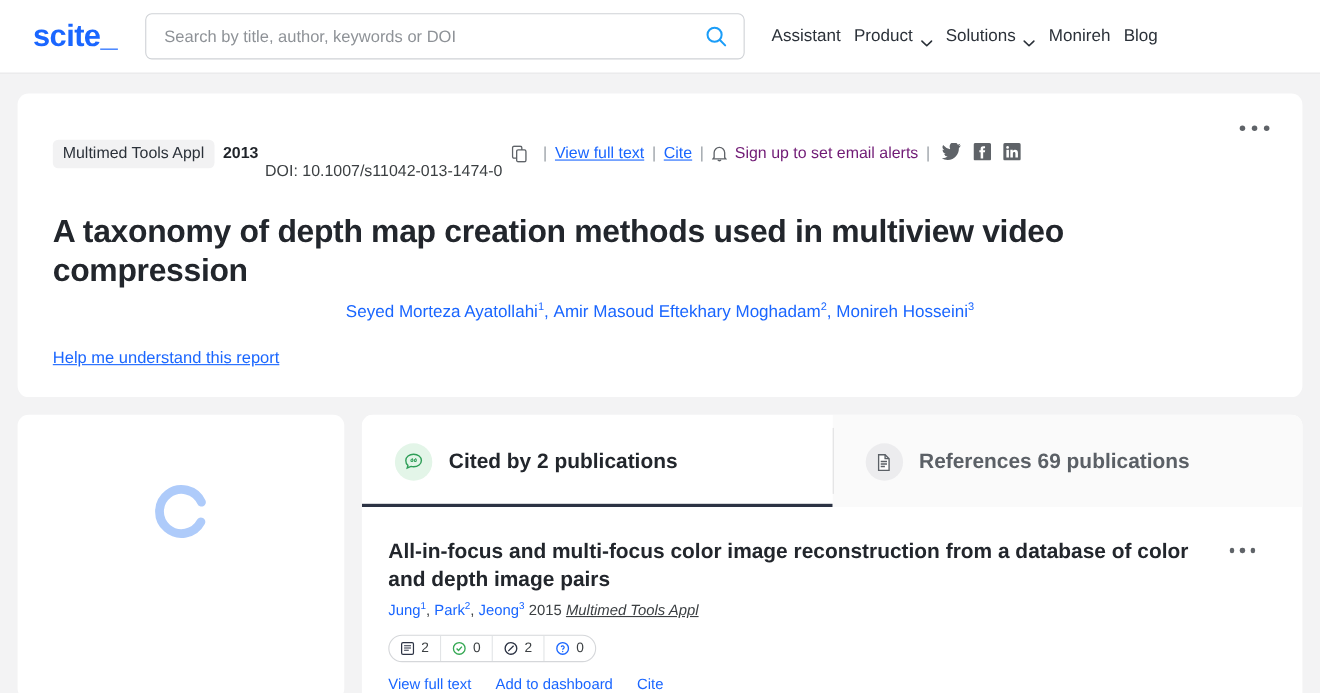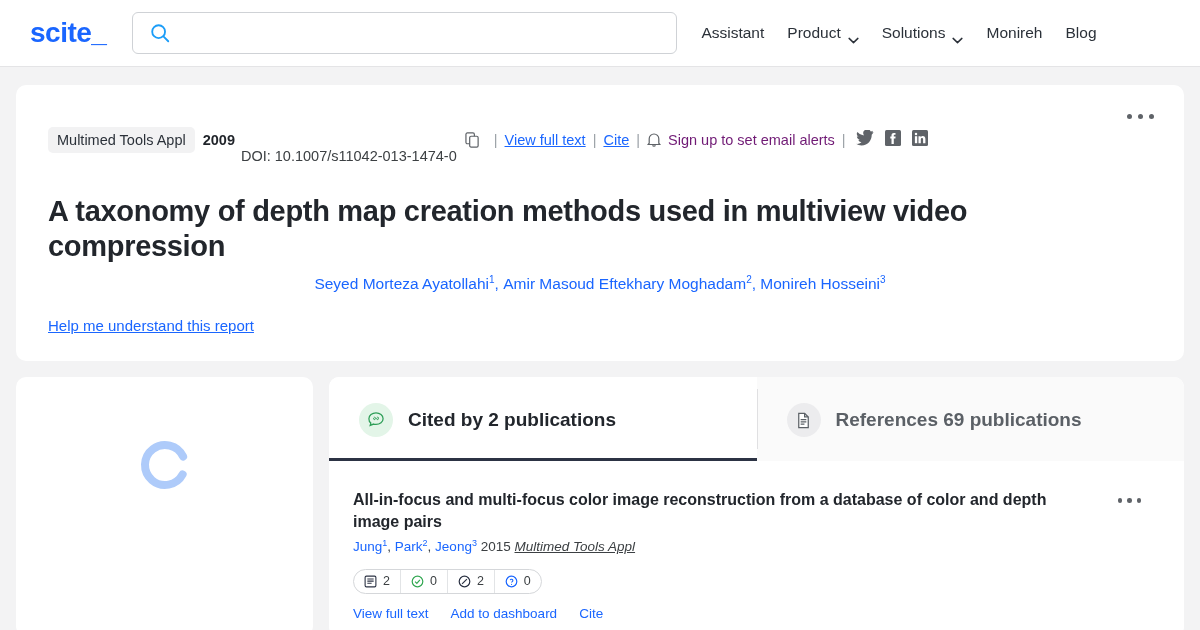--- a/index.html
+++ b/index.html
@@ -48,21 +48,21 @@
     font-family: "Liberation Sans", sans-serif;
     background: transparent;
   }
   .search-input::placeholder { color: #8e9297; }
   .search-icon { width: 22px; height: 22px; flex: none; }
 
   .nav-links {
     display: flex;
     align-items: center;
     margin-left: 24px;
-    gap: 23px;
+    gap: 12px;
   }
   .nav-link {
     font-size: 15.5px;
     color: #2b3139;
     display: flex;
     align-items: center;
     gap: 7px;
     cursor: pointer;
     white-space: nowrap;
   }
@@ -219,21 +219,21 @@
 
   .results {
     background: #fff;
     border-radius: 0 0 10px 10px;
     padding: 28px 30px 0 24px;
     position: relative;
     min-height: 130px;
   }
   .result-row { position: relative; padding-right: 60px; }
   .result-title {
-    font-size: 16px;
+    font-size: 19px;
     font-weight: 700;
     color: #22262c;
     line-height: 1.35;
   }
   .result-authors {
     margin-top: 4px;
     font-size: 13.5px;
     color: #1a66ff;
     line-height: 1.4;
   }
@@ -291,20 +291,21 @@
     background: #5f6368; display: block;
   }
 </style>
 </head>
 <body>
 
 <div class="navbar">
   <div class="logo">scite_</div>
 
   <div class="search-box">
+    <input class="search-input" type="text" placeholder="Search by title, author, keywords or DOI" style="">
     <span class="search-icon">
       <svg viewBox="0 0 24 24" width="22" height="22" fill="none" stroke="#1b9df8" stroke-width="2" stroke-linecap="round">
         <circle cx="10.5" cy="10.5" r="7"></circle>
         <line x1="16" y1="16" x2="21" y2="21"></line>
       </svg>
     </span>
   </div>
 
   <div class="nav-links">
     <div class="nav-link">
@@ -340,21 +341,21 @@
   <div class="paper-card">
 
     <div class="dots-menu">
       <i></i>
       <i></i>
       <i></i>
     </div>
 
     <div class="meta-row">
       <span class="journal-chip">Multimed Tools Appl</span>
-      <span class="year">2009</span>
+      <span class="year">2013</span>
       <span class="doi">DOI: 10.1007/s11042-013-1474-0</span>
       <span class="copy-icon">
         <svg viewBox="0 0 16 17" width="15" height="16" fill="none" stroke="#5f6368" stroke-width="1.3">
           <rect x="1" y="1" width="9" height="11.5" rx="1.5"></rect>
           <rect x="5" y="4.5" width="9" height="11.5" rx="1.5" fill="#fff"></rect>
         </svg>
       </span>
       <span class="sep">|</span>
       <span class="meta-link">View full text</span>
       <span class="sep">|</span>

